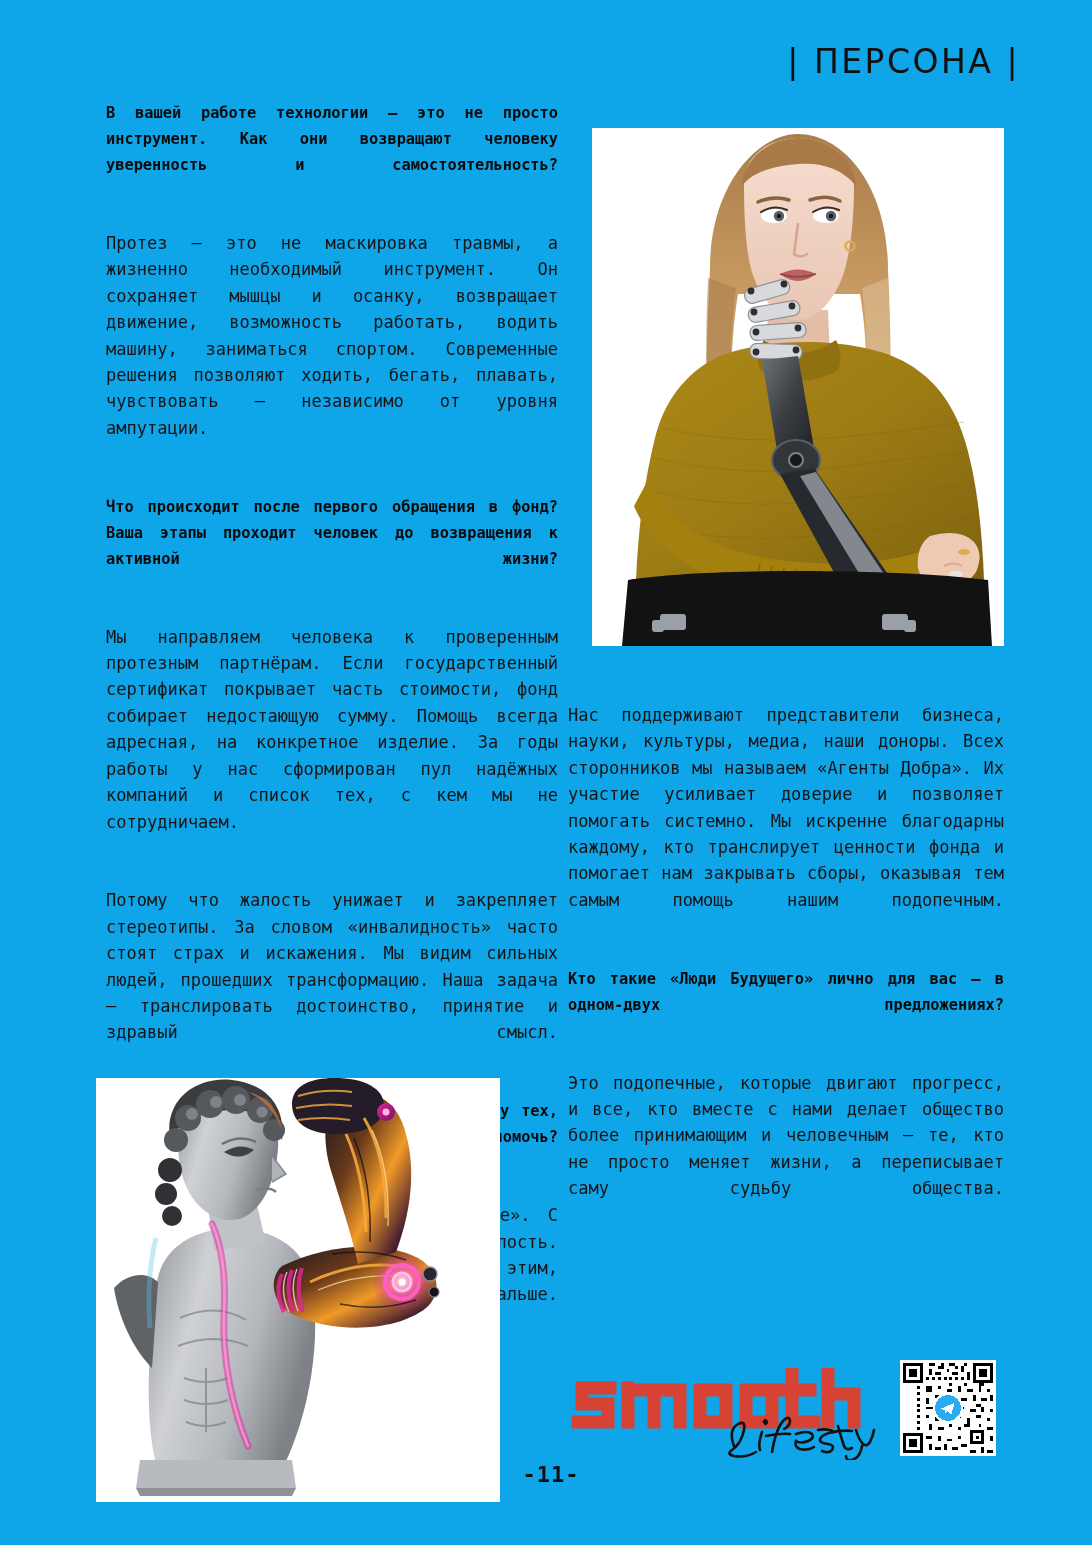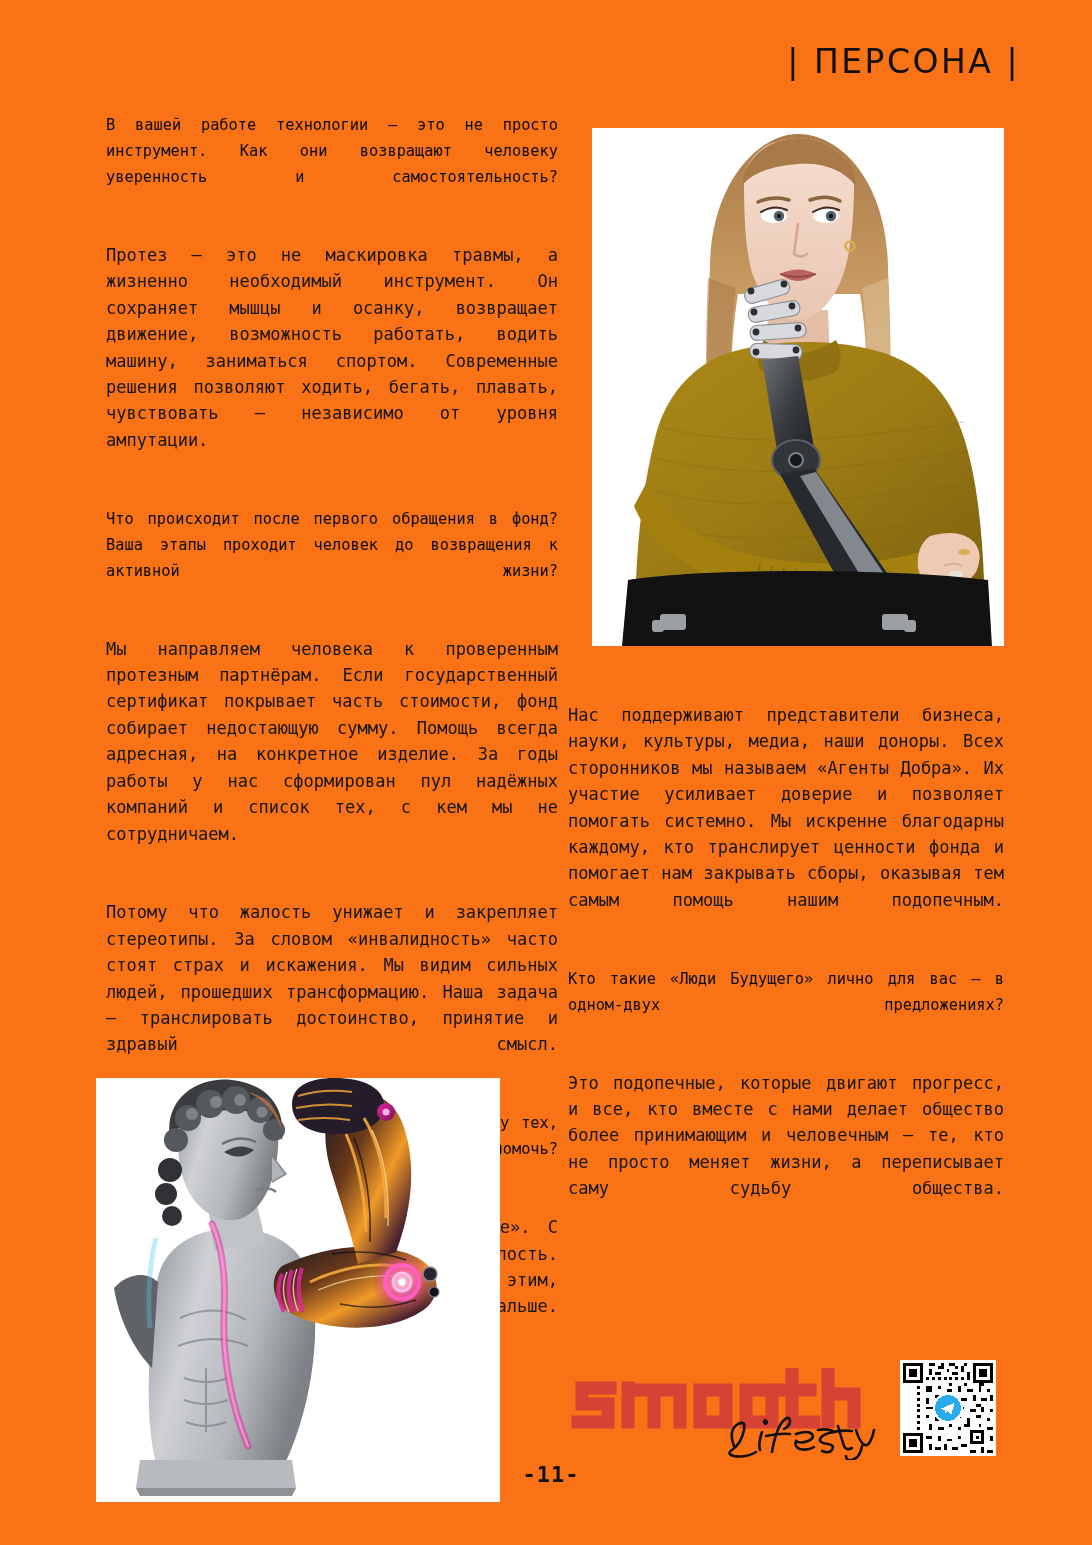--- a/index.html
+++ b/index.html
@@ -10,21 +10,21 @@
   }
   body {
     font-family: "DejaVu Sans Mono", "Liberation Mono", monospace;
     color: #111111;
   }
 
   .page {
     position: relative;
     width: 1092px;
     height: 1545px;
-    background: #f97316;
+    background: #0ea5e9;
     overflow: hidden;
     box-sizing: border-box;
   }
 
   
   .masthead {
     position: absolute;
     top: 42px;
     right: 72px;
     font-family: "DejaVu Sans", "Liberation Sans", sans-serif;
@@ -47,25 +47,25 @@
   }
   .col-right-lower {
     left: 568px;
     top: 702px;
     width: 436px;
   }
 
   
   .q {
     font-family: "DejaVu Sans Mono", "Liberation Mono", monospace;
-    font-weight: normal;
+    font-weight: bold;
     font-size: 15.3px;
     line-height: 26px;
     text-align: justify;
-    margin: 12px 0 26px 0;
+    margin: 0 0 26px 0;
     color: #0b0b0b;
     hyphens: none;
   }
   .a {
     font-family: "DejaVu Sans Mono", "Liberation Mono", monospace;
     font-weight: normal;
     font-size: 17px;
     line-height: 26.4px;
     text-align: justify;
     margin: 0 0 26px 0;

